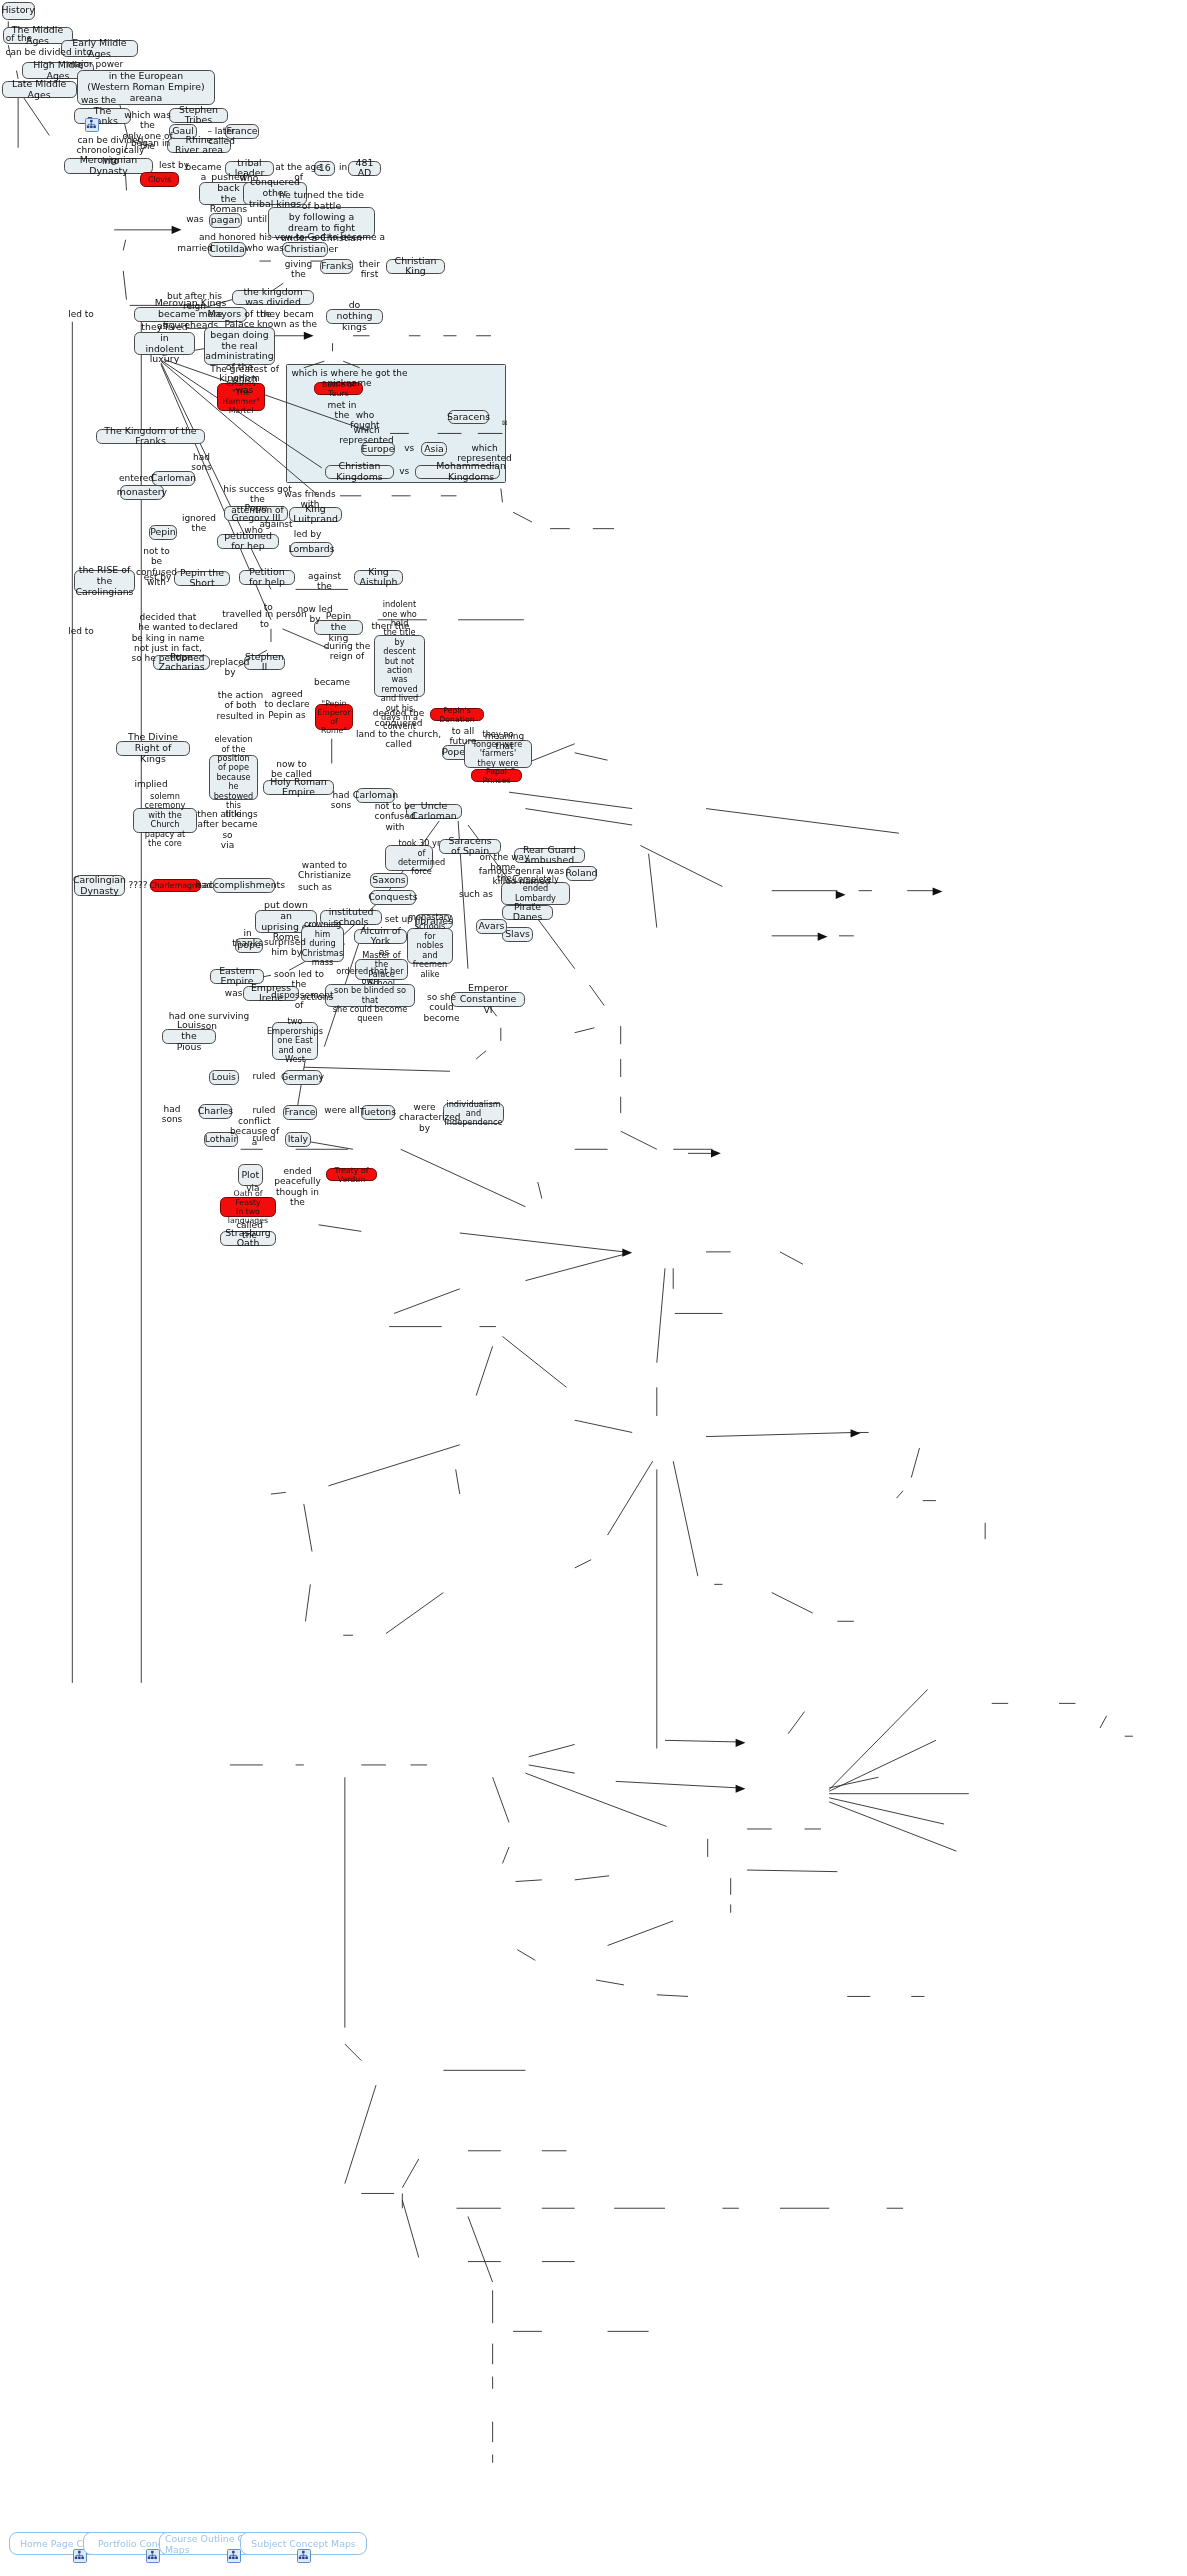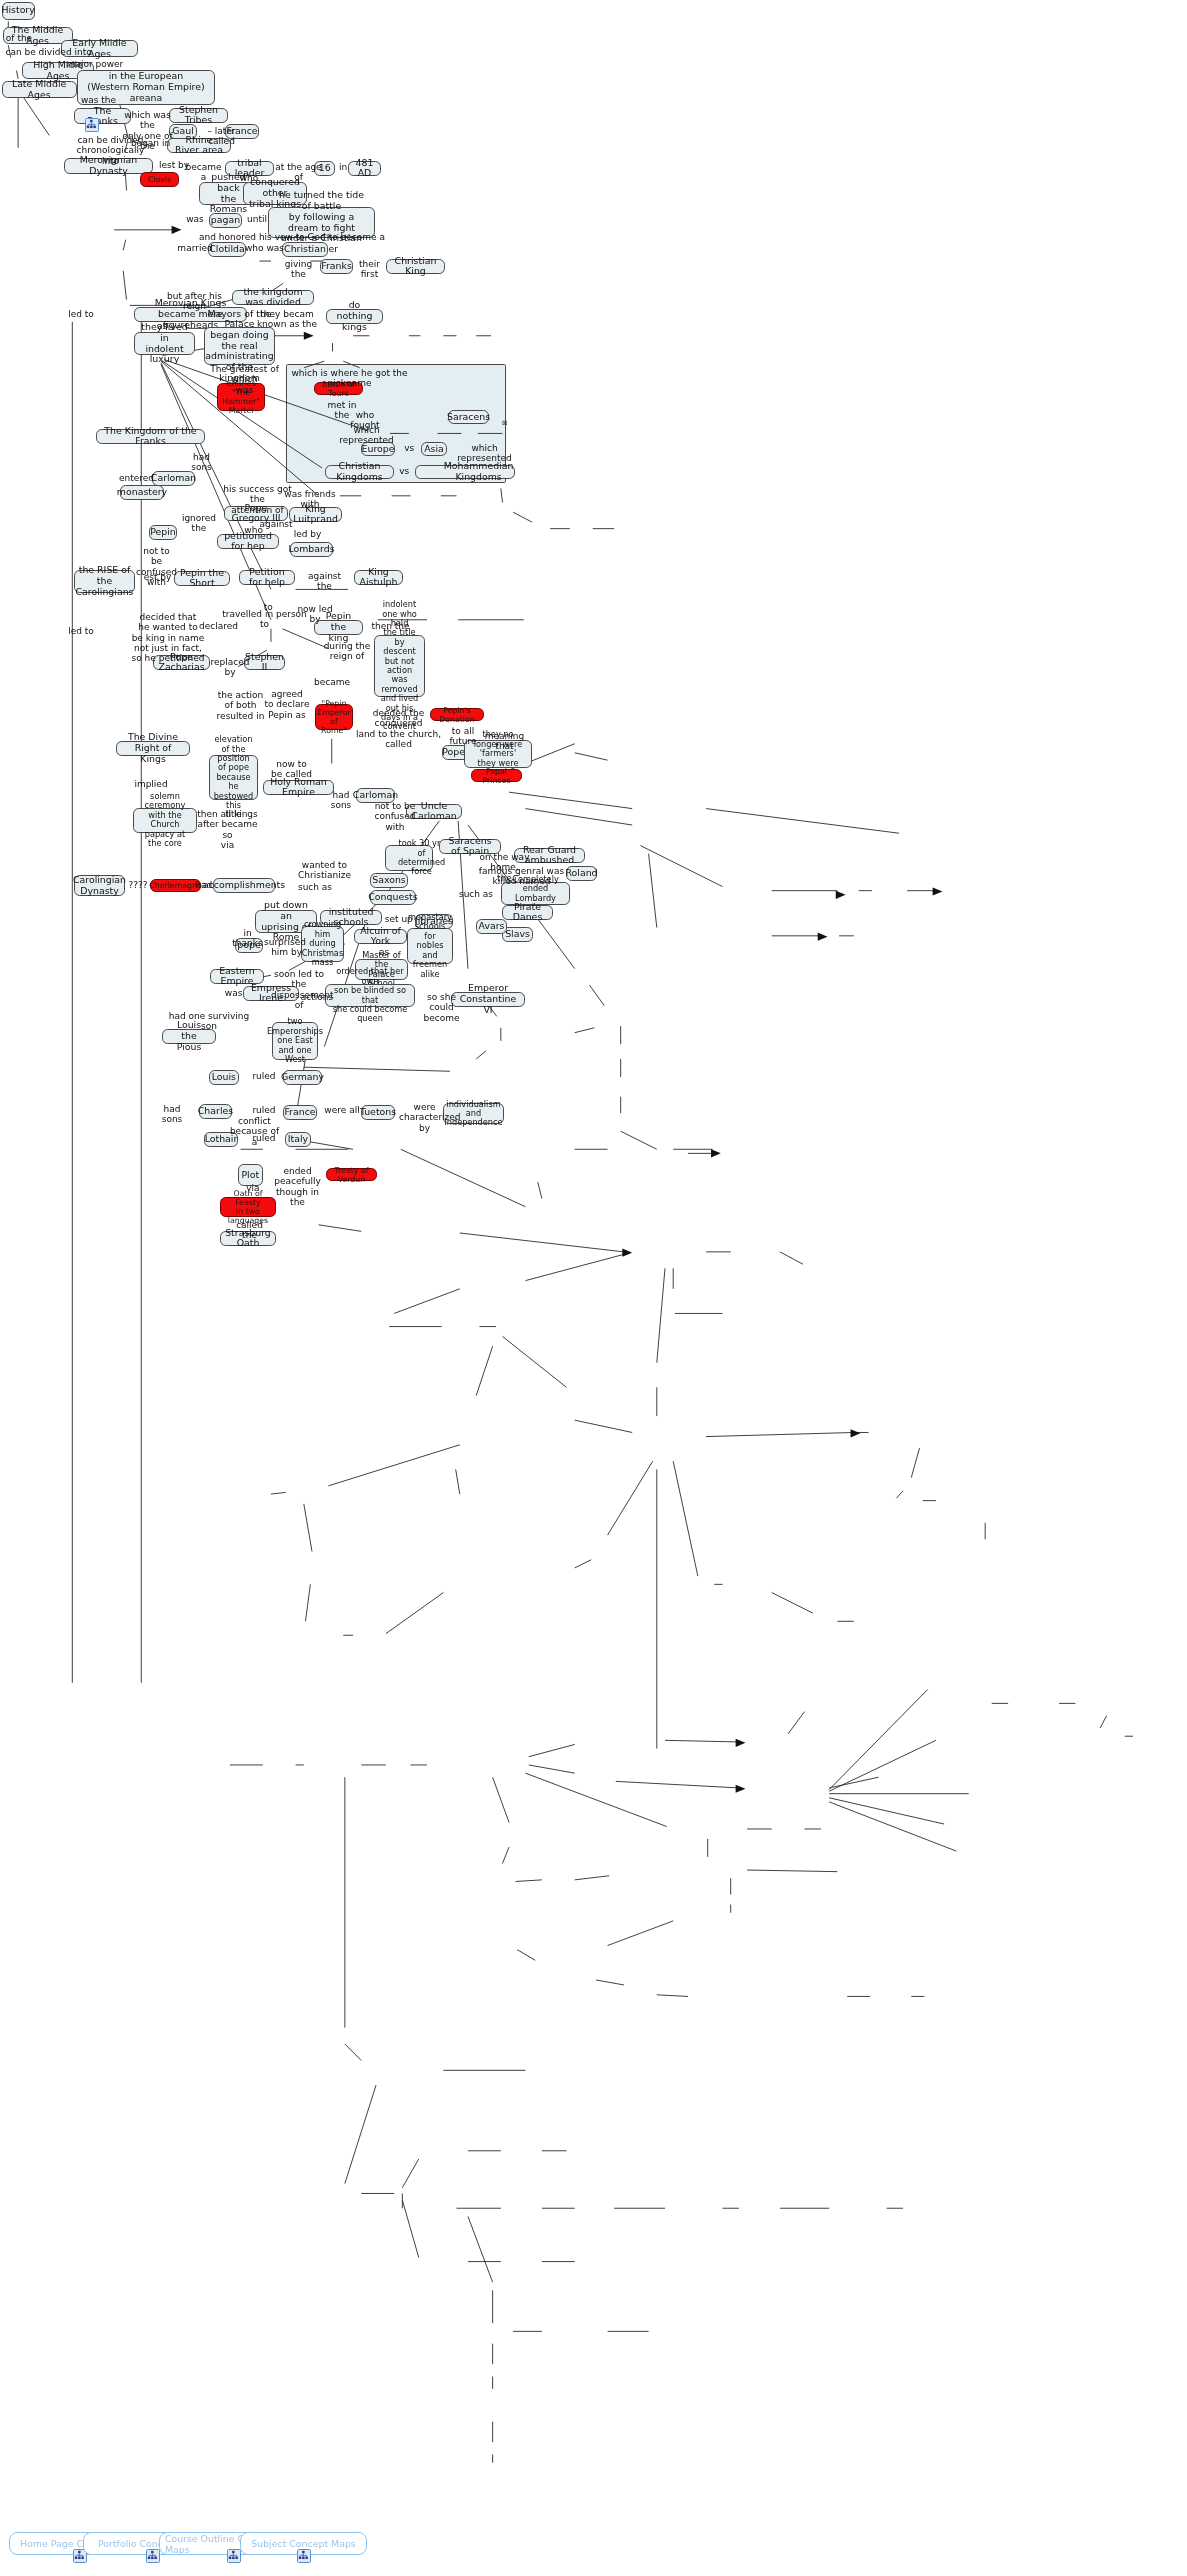--- a/index.html
+++ b/index.html
@@ -414,21 +414,21 @@
 administrating of the
 kingdom</div>
   <div class="node red" style="left:217px;top:383px;width:48px;height:28px;">Charles
 "The Hammer"
 Martel</div>
   <div class="node red" style="left:314px;top:382px;width:49px;height:13px;">Battle of Tours</div>
   <div class="node" style="left:448px;top:410px;width:41px;height:14px;">Saracens</div>
   <div class="node" style="left:361px;top:442px;width:34px;height:14px;">Europe</div>
   <div class="node" style="left:421px;top:442px;width:26px;height:14px;">Asia</div>
   <div class="node" style="left:325px;top:465px;width:69px;height:14px;">Christian Kingdoms</div>
-  <div class="node" style="left:415px;top:465px;width:100px;height:14px;padding-left:32px;">Mohammedian Kingdoms</div>
+  <div class="node" style="left:415px;top:465px;width:85px;height:14px;padding-left:32px;">Mohammedian Kingdoms</div>
   <div class="node" style="left:96px;top:429px;width:109px;height:14.8px;">The Kingdom of the Franks</div>
   <div class="node" style="left:152px;top:471px;width:43px;height:14.8px;">Carloman</div>
   <div class="node" style="left:120px;top:485px;width:44px;height:14.8px;">monastery</div>
   <div class="node" style="left:149px;top:525px;width:28px;height:14.8px;">Pepin</div>
   <div class="node" style="left:224px;top:506px;width:64px;height:14.8px;">Pope Gregory III</div>
   <div class="node" style="left:289px;top:507px;width:53px;height:14.8px;">King Luitprand</div>
   <div class="node" style="left:217px;top:534px;width:62px;height:14.8px;">petitioned for hep</div>
   <div class="node" style="left:290px;top:542px;width:43px;height:14.8px;">Lombards</div>
   <div class="node" style="left:74px;top:570px;width:61px;height:23px;">the RISE of
 the Carolingians</div>

